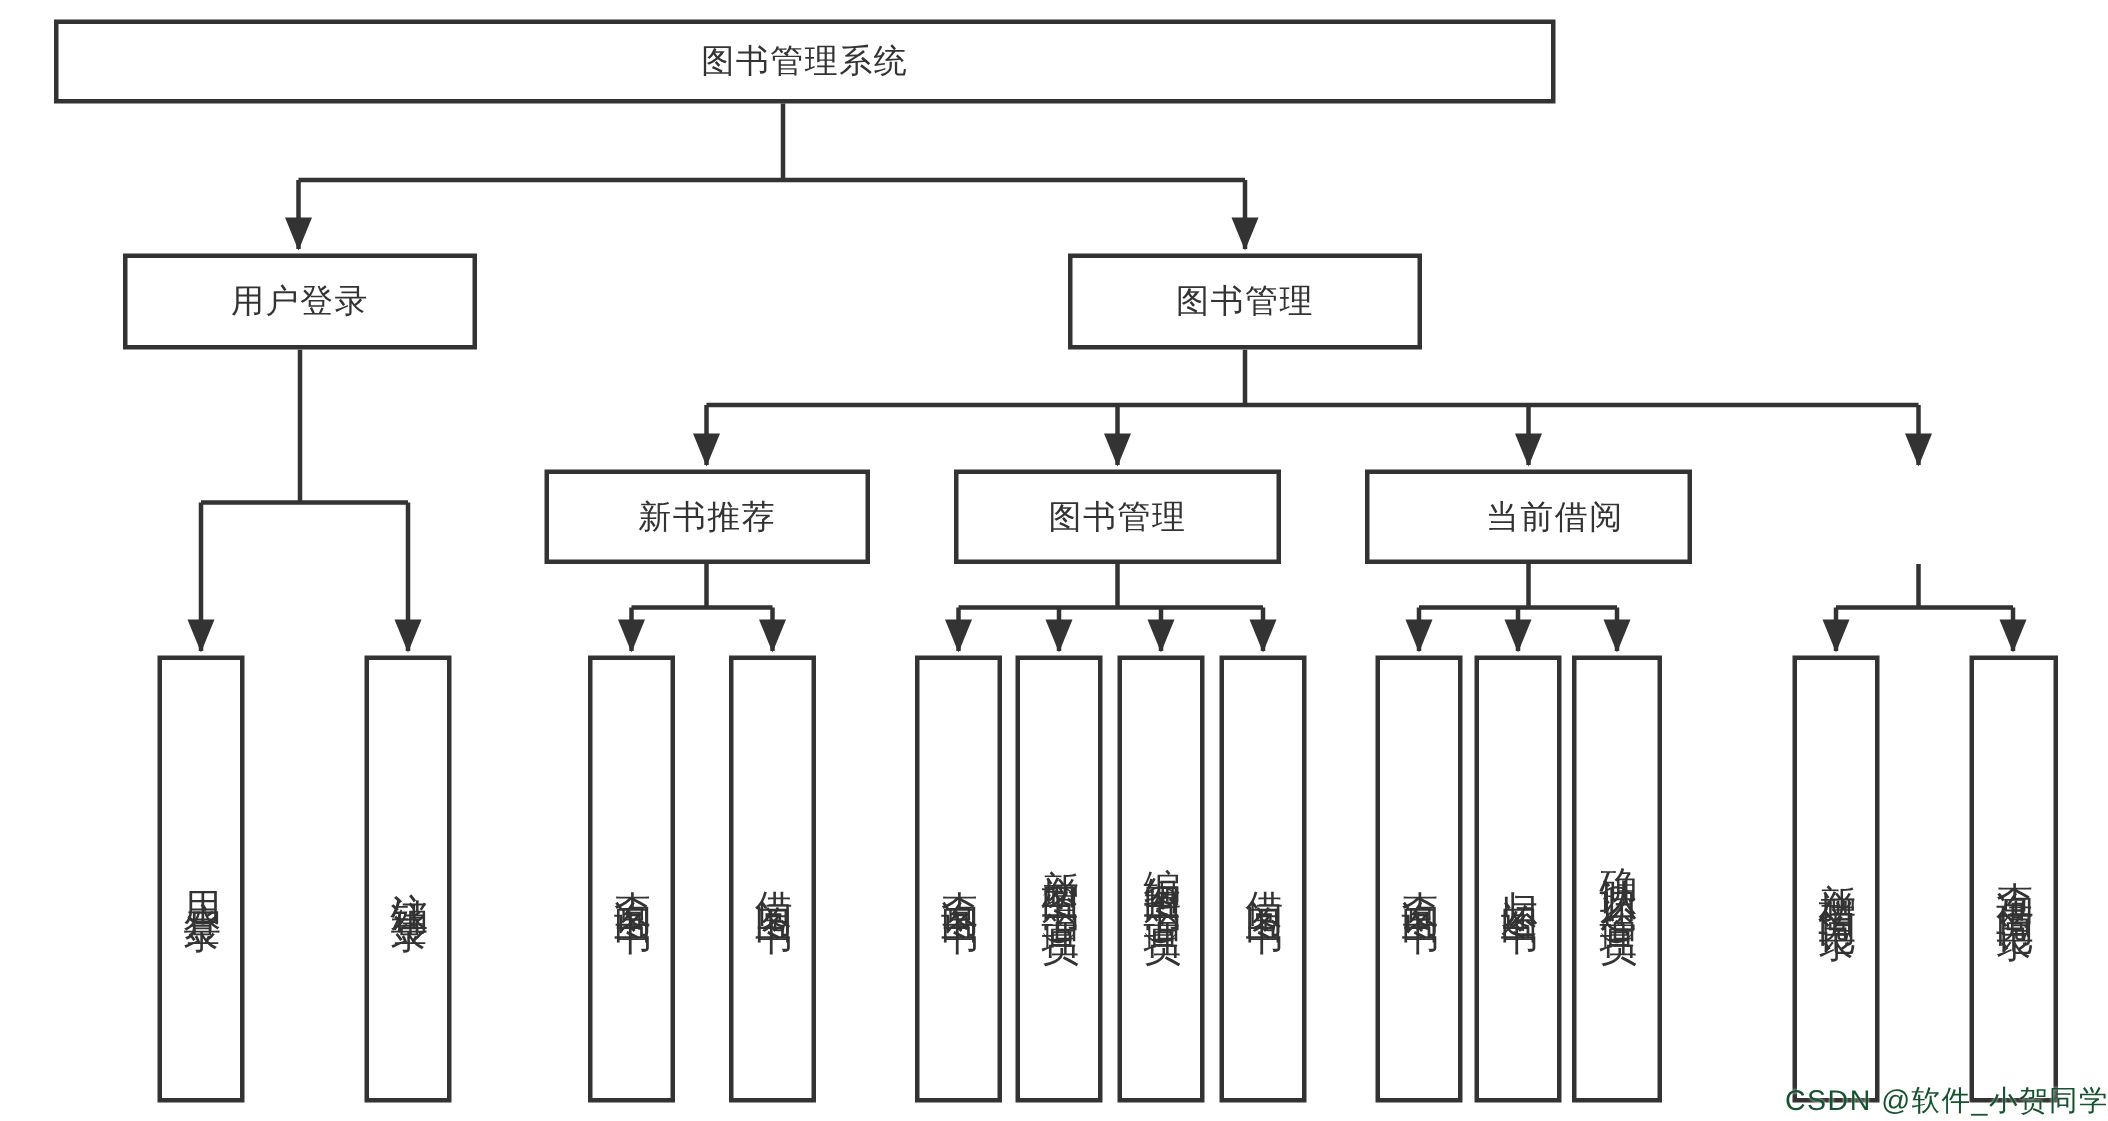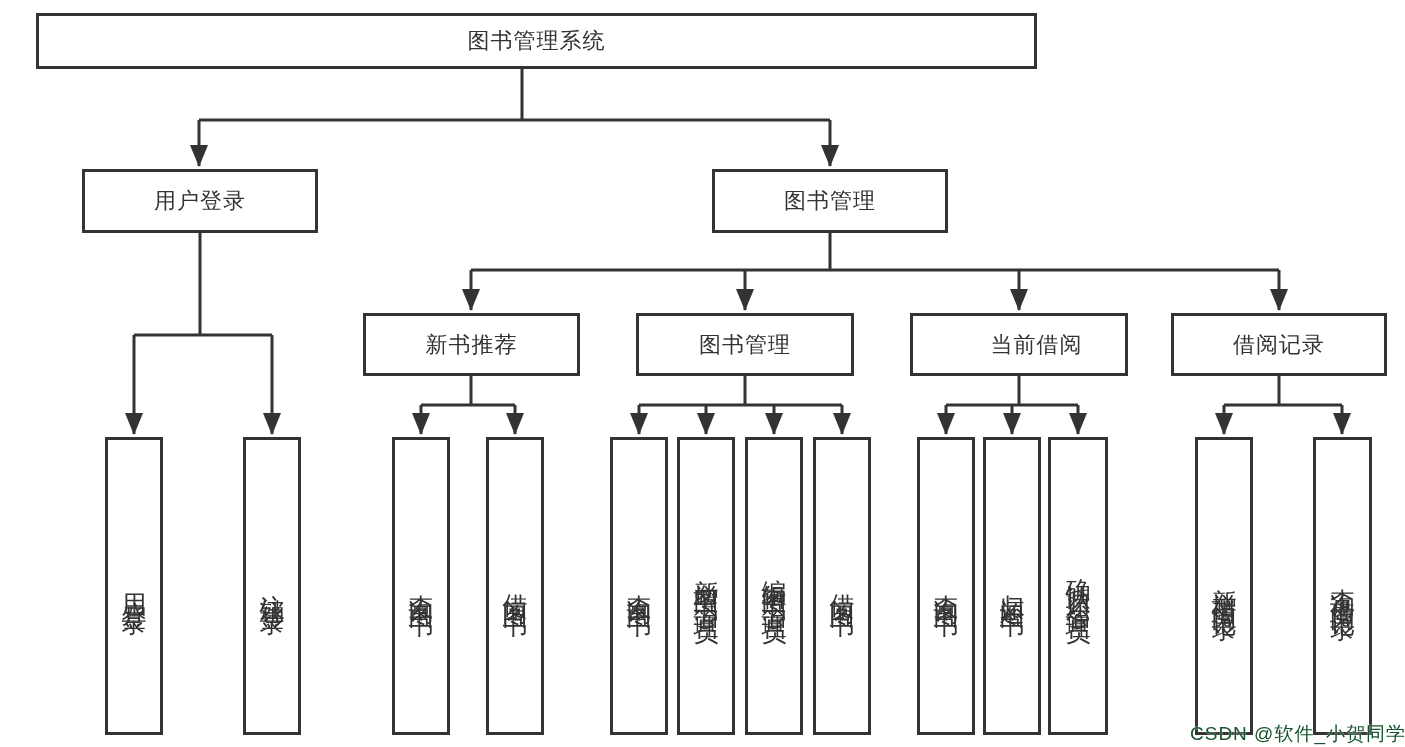--- a/index.html
+++ b/index.html
@@ -85,23 +85,20 @@
 
   <div class="node h-node" style="left:712px;top:169px;width:236px;height:64px;">
     <span>图书管理</span>
   </div>
   <div class="node h-node" style="left:636px;top:313px;width:218px;height:63px;">
     <span>图书管理</span>
   </div>
   <div class="node h-node" style="left:910px;top:313px;width:218px;height:63px;padding-left:35px;">
     <span>当前借阅</span>
   </div>
-  <div class="node h-node" style="left:1171px;top:313px;width:216px;height:63px;">
-    <span>借阅记录</span>
-  </div>
 
   <div class="node v-node" style="left:105px;top:437px;width:58px;height:298px;">
     <span class="vtext">用户登录</span>
   </div>
   <div class="node v-node" style="left:243px;top:437px;width:58px;height:298px;">
     <span class="vtext">注销登录</span>
   </div>
 
   <div class="node v-node" style="left:392px;top:437px;width:58px;height:298px;">
     <span class="vtext">查询图书</span>

